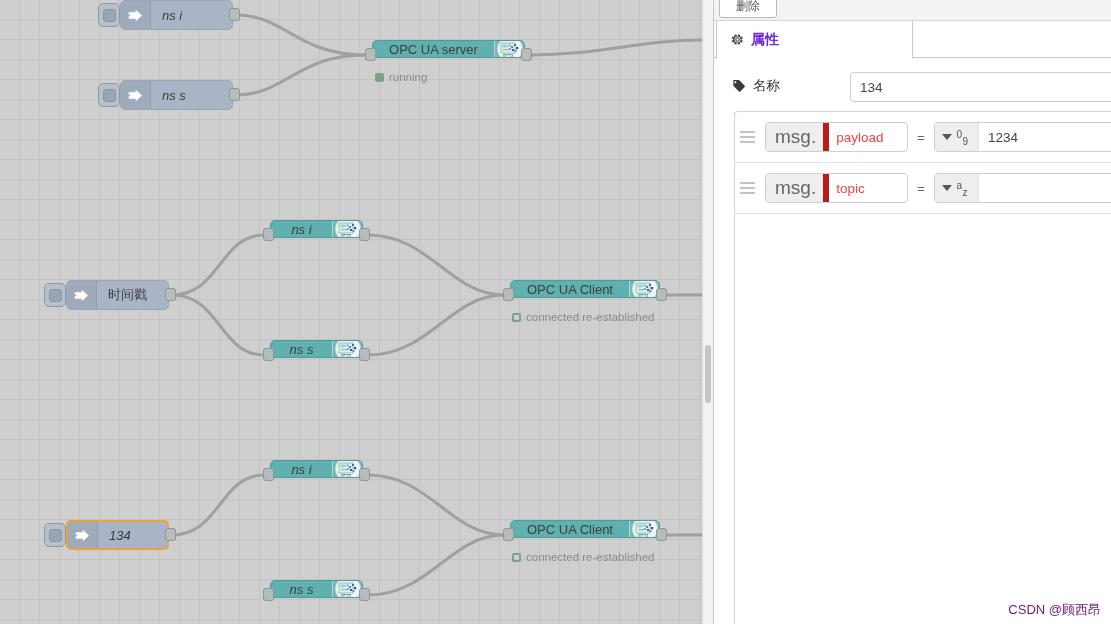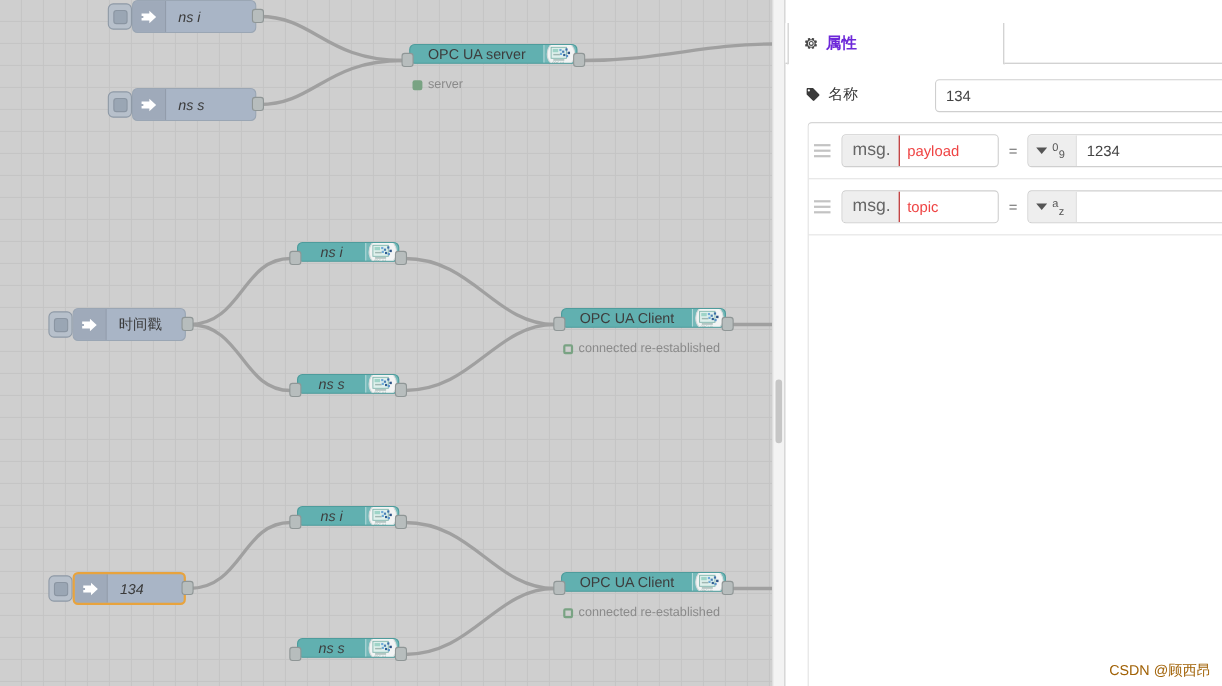--- a/index.html
+++ b/index.html
@@ -268,24 +268,24 @@
     width: 143px; height: 30px;
     border: 1px solid #cfcfcf;
     border-radius: 4px;
     display: flex; align-items: center;
     background: #ffffff;
     overflow: hidden;
   }
   .msg-prefix {
     height: 100%;
     background: #eeeeee;
-    border-right: 1px solid #b91c1c;
+    border-right: 6px solid #b91c1c;
     display: flex; align-items: center;
     padding: 0 7px 0 9px;
-    font-size: 16px;
+    font-size: 19px;
     color: #666666;
   }
   .msg-value {
     flex: 1;
     padding-left: 7px;
     font-size: 13.5px;
     color: #ef4444;
     white-space: nowrap;
     overflow: hidden;
   }
@@ -330,21 +330,21 @@
     color: #444444;
     white-space: nowrap;
     overflow: hidden;
   }
 
   
   #watermark {
     position: absolute;
     right: 10px; bottom: 5px;
     font-size: 13px;
-    color: #a16207;
+    color: #701a75;
     white-space: nowrap;
   }
 </style>
 </head>
 <body>
 
 <div id="app">
 
   <div id="canvas">
     <svg id="wires" viewBox="0 0 702 624">
@@ -558,39 +558,42 @@
                 <text x="9.5" y="21" font-size="3" text-anchor="middle" fill="#6e8a86" font-family="sans-serif">OPC UA</text>
               </svg></div>
           </div>
         </div>
         <div class="port" style="left: 503px; top: 528px;"></div>
         <div class="port" style="left: 656px; top: 528px;"></div>
       </div>
     <div id="status-layer">
         <div class="status" style="left: 375px; top: 71px;">
           <span class="status-dot filled"></span>
-          <span>server</span>
+          <span>running</span>
         </div>
         <div class="status" style="left: 512px; top: 311px;">
           <span class="status-dot ring"></span>
           <span>connected re-established</span>
         </div>
         <div class="status" style="left: 512px; top: 551px;">
           <span class="status-dot ring"></span>
           <span>connected re-established</span>
         </div>
       </div>
   </div>
 
   <div id="canvas-scroll">
     <div class="thumb"></div>
   </div>
 
   <div id="panel">
 
+    <div id="panel-toolbar">
+      <div id="delete-button">删除</div>
+    </div>
 
     <div id="tab-row">
       <div id="tab-properties">
         <svg class="gear" viewBox="0 0 16 16">
           <path fill="#4a4a4a" d="M8 5.2a2.8 2.8 0 1 0 0 5.6 2.8 2.8 0 0 0 0-5.6zm0 4.3a1.5 1.5 0 1 1 0-3 1.5 1.5 0 0 1 0 3z"></path>
           <path fill="#4a4a4a" d="M14.2 9.1l-1.2-.5c.05-.2.07-.4.07-.6s-.02-.4-.07-.6l1.2-.5a.45.45 0 0 0 .23-.6l-.7-1.6a.45.45 0 0 0-.58-.24l-1.2.5a4.9 4.9 0 0 0-.9-.86l.27-1.27a.45.45 0 0 0-.35-.53l-1.7-.36a.45.45 0 0 0-.53.3l-.4 1.23a4.9 4.9 0 0 0-1.24 0l-.4-1.23a.45.45 0 0 0-.53-.3l-1.7.36a.45.45 0 0 0-.35.53l.27 1.27c-.33.25-.63.54-.9.86l-1.2-.5a.45.45 0 0 0-.58.24l-.7 1.6a.45.45 0 0 0 .23.6l1.2.5a4.8 4.8 0 0 0 0 1.2l-1.2.5a.45.45 0 0 0-.23.6l.7 1.6c.1.23.36.34.58.24l1.2-.5c.27.32.57.6.9.86l-.27 1.27a.45.45 0 0 0 .35.53l1.7.36a.45.45 0 0 0 .53-.3l.4-1.23a4.9 4.9 0 0 0 1.24 0l.4 1.23c.08.24.3.37.53.3l1.7-.36a.45.45 0 0 0 .35-.53l-.27-1.27c.33-.26.63-.54.9-.86l1.2.5c.22.1.48-.01.58-.24l.7-1.6a.45.45 0 0 0-.23-.6zM8 11.6A3.6 3.6 0 1 1 8 4.4a3.6 3.6 0 0 1 0 7.2z"></path>
         </svg>
         <span class="tab-text">属性</span>
       </div>
     </div>

